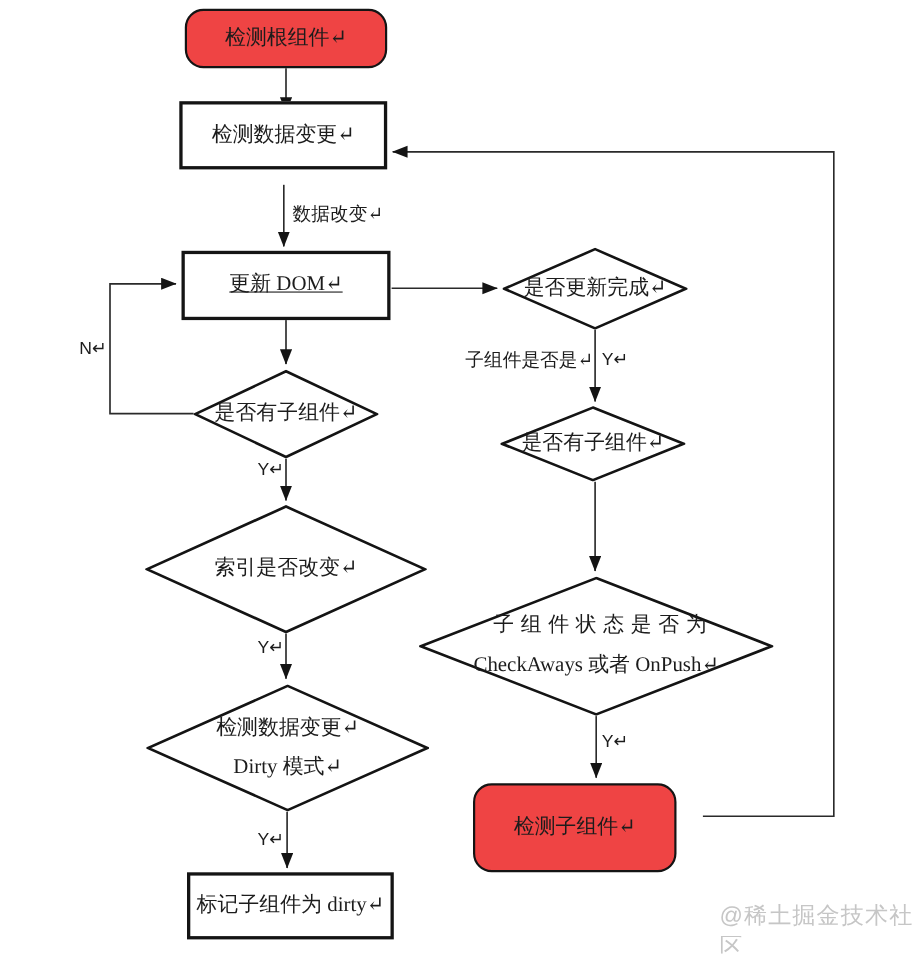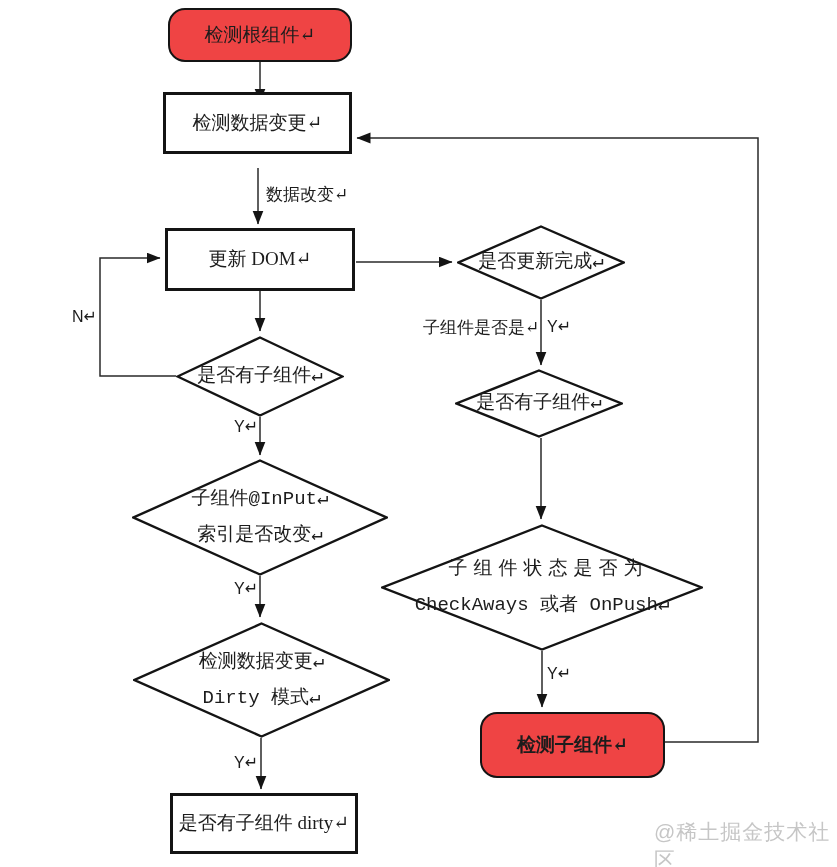--- a/index.html
+++ b/index.html
@@ -9,21 +9,21 @@
     color:#1c1c1c;overflow:hidden;
   }
   .edges{position:absolute;left:0;top:0;width:837px;height:867px;}
   .node{
     position:absolute;display:flex;align-items:center;justify-content:center;
     text-align:center;font-size:19px;line-height:1.2;
   }
   .box{background:#ffffff;border:3px solid #141414;box-sizing:border-box;}
   .round{background:#ef4444;border:2.5px solid #141414;border-radius:17px;box-sizing:border-box;}
   .diamond svg{position:absolute;left:0;top:0;width:100%;height:100%;}
-  .dlabel{position:relative;display:flex;flex-direction:column;align-items:center;row-gap:13px;font-family:Liberation Mono, monospace;}
+  .dlabel{position:relative;display:flex;flex-direction:column;align-items:center;row-gap:13px;}
   .spread{letter-spacing:6px;white-space:nowrap;margin-left:13px;}
   .nowrap{white-space:nowrap;}
   .elabel{position:absolute;font-size:17px;white-space:nowrap;}
   .yn{font-family:"Liberation Sans","DejaVu Sans",sans-serif;font-size:16px;}
   .watermark{
     position:absolute;left:654px;top:818px;font-size:21px;color:#c6c6c6;
     font-family:"Liberation Sans","DejaVu Sans",sans-serif;letter-spacing:1px;
   }
 </style>
 </head>
@@ -56,53 +56,52 @@
   <div class="node round" style="left:168px;top:8px;width:184px;height:54px;">
     <span>检测根组件↵</span>
   </div>
 
   <div class="node box" style="left:163px;top:92px;width:189px;height:62px;">
     <span>检测数据变更↵</span>
   </div>
 
   <div class="elabel" style="left:266px;top:183px;text-align:right;">数据改变↵</div>
 
-  <div class="node box" style="left:165px;top:228px;width:190px;height:63px;">
+  <div class="node box" style="left:165px;top:228px;width:190px;height:63px;text-decoration:underline;">
     <span>更新 DOM↵</span>
   </div>
 
   <div class="node diamond" style="left:176px;top:336px;width:168px;height:81px;">
     <svg viewBox="0 0 168 81">
       <polygon points="84,1.5 166.5,40.5 84,79.5 1.5,40.5" fill="#ffffff" stroke="#141414" stroke-width="2.4"></polygon>
     </svg>
     <span class="dlabel nowrap">是否有子组件↵</span>
   </div>
 
   <div class="node diamond" style="left:132px;top:459px;width:256px;height:117px;">
     <svg viewBox="0 0 256 117">
       <polygon points="128,1.5 254.5,58.5 128,115.5 1.5,58.5" fill="#ffffff" stroke="#141414" stroke-width="2.4"></polygon>
     </svg>
     <span class="dlabel">
-      <span>子组件@InPut↵</span>
       <span>索引是否改变↵</span>
     </span>
   </div>
 
   <div class="node diamond" style="left:133px;top:622px;width:257px;height:116px;">
     <svg viewBox="0 0 257 116">
       <polygon points="128.5,1.5 255.5,58 128.5,114.5 1.5,58" fill="#ffffff" stroke="#141414" stroke-width="2.4"></polygon>
     </svg>
     <span class="dlabel">
       <span>检测数据变更↵</span>
       <span>Dirty 模式↵</span>
     </span>
   </div>
 
   <div class="node box" style="left:170px;top:793px;width:188px;height:61px;">
-    <span>是否有子组件 dirty↵</span>
+    <span>标记子组件为 dirty↵</span>
   </div>
 
   <div class="node diamond" style="left:457px;top:225px;width:168px;height:75px;">
     <svg viewBox="0 0 168 75">
       <polygon points="84,1.5 166.5,37.5 84,73.5 1.5,37.5" fill="#ffffff" stroke="#141414" stroke-width="2.4"></polygon>
     </svg>
     <span class="dlabel nowrap">是否更新完成↵</span>
   </div>
 
   <div class="elabel" style="left:423px;top:316px;">子组件是否是↵</div>
@@ -117,21 +116,21 @@
   <div class="node diamond" style="left:381px;top:524px;width:322px;height:127px;">
     <svg viewBox="0 0 322 127">
       <polygon points="161,1.5 320.5,63.5 161,125.5 1.5,63.5" fill="#ffffff" stroke="#141414" stroke-width="2.4"></polygon>
     </svg>
     <span class="dlabel">
       <span class="spread">子组件状态是否为</span>
       <span class="nowrap">CheckAways 或者 OnPush↵</span>
     </span>
   </div>
 
-  <div class="node round" style="left:480px;top:712px;width:185px;height:66px;font-weight:bold;">
+  <div class="node round" style="left:430px;top:712px;width:185px;height:81px;">
     <span>检测子组件↵</span>
   </div>
 
   <div class="elabel yn" style="left:72px;top:307px;">N↵</div>
   <div class="elabel yn" style="left:234px;top:417px;">Y↵</div>
   <div class="elabel yn" style="left:234px;top:579px;">Y↵</div>
   <div class="elabel yn" style="left:234px;top:753px;">Y↵</div>
   <div class="elabel yn" style="left:547px;top:317px;">Y↵</div>
   <div class="elabel yn" style="left:547px;top:664px;">Y↵</div>
 

